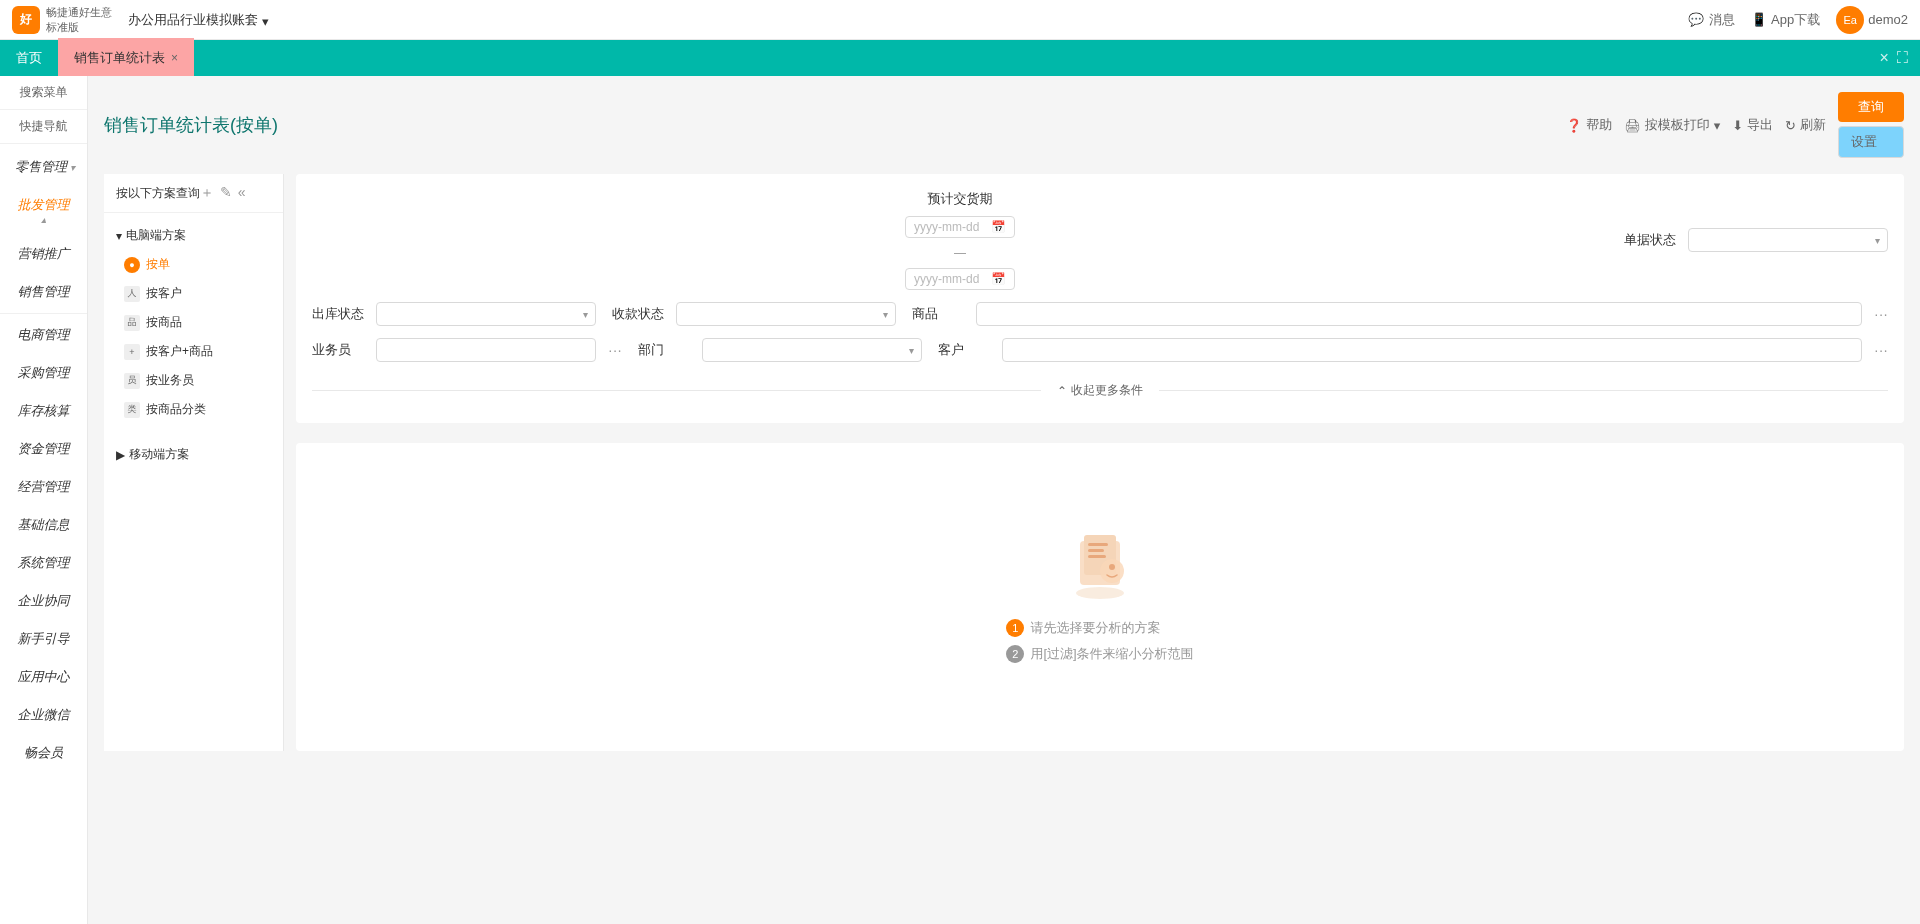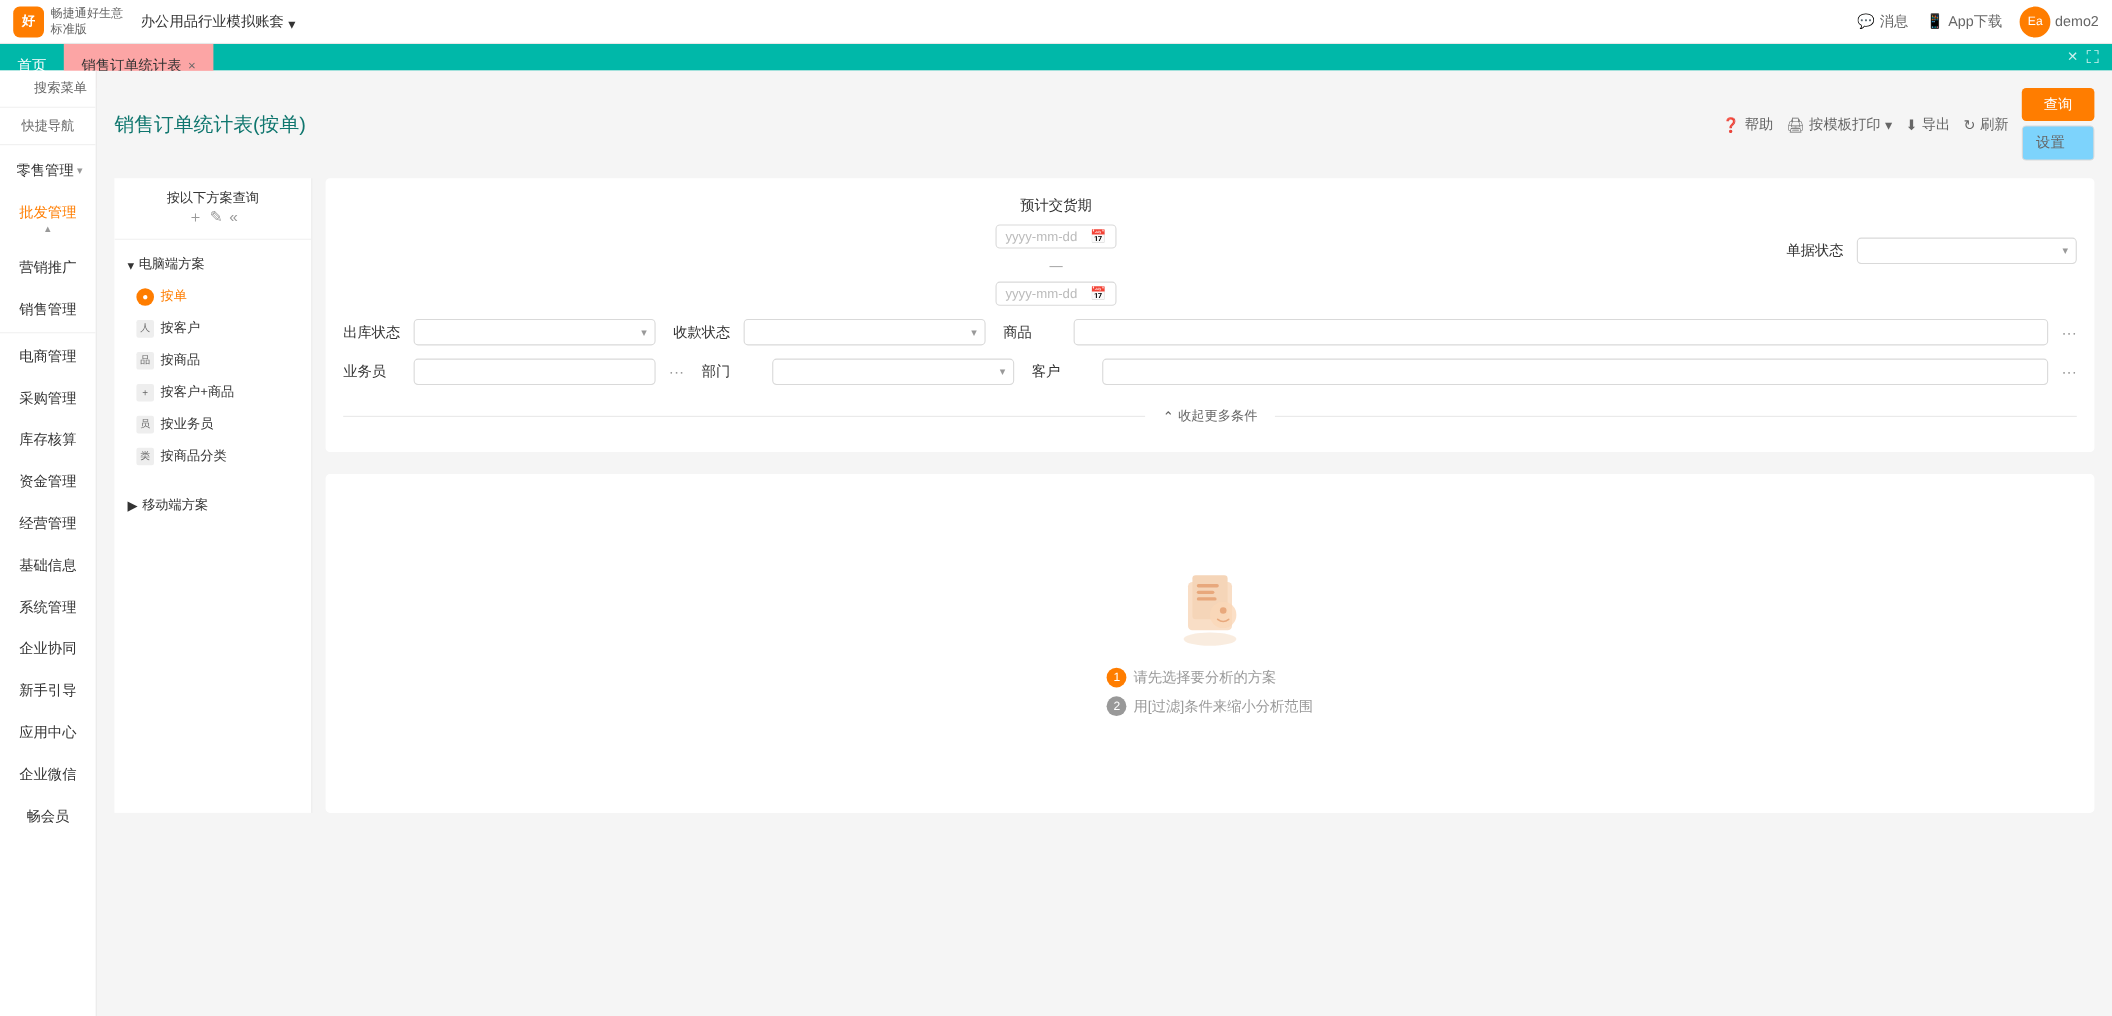--- a/index.html
+++ b/index.html
@@ -10,47 +10,47 @@
     .top-bar-left { display: flex; align-items: center; gap: 8px; }
     .logo-area { display: flex; align-items: center; gap: 6px; }
     .logo-icon { width: 28px; height: 28px; background: #ff7d00; border-radius: 6px; display: flex; align-items: center; justify-content: center; color: white; font-size: 12px; font-weight: bold; }
     .logo-text { font-size: 11px; color: #666; line-height: 1.3; }
     .app-selector { display: flex; align-items: flex-end; gap: 4px; font-size: 13px; color: #333; cursor: pointer; margin-left: 8px; }
     .top-bar-right { display: flex; align-items: center; gap: 16px; }
     .top-right-item { display: flex; align-items: center; gap: 4px; font-size: 13px; color: #666; cursor: pointer; }
     .avatar { width: 28px; height: 28px; border-radius: 50%; background: #ff7d00; display: flex; align-items: center; justify-content: center; color: white; font-size: 11px; }
 
     
-    .nav-tabs { height: 24px; background: #00b8a9; display: flex; padding: 0 0; flex-shrink: 0; }
+    .nav-tabs { height: 36px; background: #00b8a9; display: flex; align-items: center; padding: 0 0; flex-shrink: 0; }
     .nav-tab { height: 40px; padding: 0 16px; display: flex; align-items: center; cursor: pointer; color: rgba(255,255,255,0.85); font-size: 13px; gap: 6px; }
     .nav-tab.active { background: #fca5a5; color: #333; }
     .nav-tab-close { font-size: 12px; color: #666; cursor: pointer; }
     .nav-tab-home { color: white; }
     .window-controls { margin-left: auto; display: flex; align-items: center; gap: 8px; padding-right: 12px; }
     .win-btn { color: rgba(255,255,255,0.8); cursor: pointer; font-size: 16px; }
 
     
     .main-layout { display: flex; flex: 1; overflow: hidden; }
 
     
     .sidebar { width: 88px; background: #fff; border-right: 1px solid #e8e8e8; display: flex; flex-direction: column; overflow-y: auto; flex-shrink: 0; }
     .sidebar-search { padding: 8px; border-bottom: 1px solid #f0f0f0; }
-    .sidebar-search-text { font-size: 12px; color: #666; text-align: right; cursor: pointer; font-family: Liberation Serif, serif; }
+    .sidebar-search-text { font-size: 12px; color: #666; text-align: center; cursor: pointer; font-family: Liberation Serif, serif; }
     .sidebar-nav-text { font-size: 12px; color: #666; text-align: center; cursor: pointer; padding: 8px 0; border-bottom: 1px solid #f0f0f0; }
-    .sidebar-section { padding: 4px 0; }
+    .sidebar-section { padding: 4px 0; font-style: italic; }
     .sidebar-item { display: flex; align-items: center; justify-content: space-between; padding: 10px 12px; cursor: pointer; font-size: 13px; color: #333; }
     .sidebar-item.active { color: #ff7d00; flex-direction: column; }
     .sidebar-item-label { flex: 1; text-align: center; }
     .sidebar-arrow { font-size: 10px; color: #999; }
     .sidebar-divider { height: 1px; background: #f0f0f0; margin: 2px 0; }
 
     
     .content { flex: 1; overflow: hidden; display: flex; flex-direction: column; }
     .left-panel { width: 180px; background: #fff; border-right: 1px solid #e8e8e8; flex-shrink: 0; overflow-y: auto; }
-    .left-panel-header { display: flex; align-items: center; justify-content: space-between; padding: 10px 12px; font-size: 13px; color: #333; border-bottom: 1px solid #f0f0f0; flex-direction: column; }
+    .left-panel-header { display: flex; align-items: center; padding: 10px 12px; font-size: 13px; color: #333; border-bottom: 1px solid #f0f0f0; }
     .left-panel-icons { display: flex; gap: 6px; color: #999; font-size: 14px; }
     .left-panel-icons span { cursor: pointer; }
     .scheme-section { padding: 8px 0; }
     .scheme-group-title { display: flex; align-items: center; gap: 4px; padding: 6px 12px; font-size: 12px; color: #333; cursor: pointer; }
     .scheme-item { display: flex; align-items: center; gap: 6px; padding: 6px 20px; font-size: 12px; color: #333; cursor: pointer; }
     .scheme-item.active { color: #ff7d00; }
     .scheme-item-icon { width: 16px; height: 16px; background: #ff7d00; border-radius: 50%; display: flex; align-items: center; justify-content: center; color: white; font-size: 9px; }
     .scheme-icon-rect { width: 16px; height: 16px; background: #eee; border-radius: 2px; display: flex; align-items: center; justify-content: center; color: #666; font-size: 9px; }
     .mobile-section { padding: 8px 0; }
 

